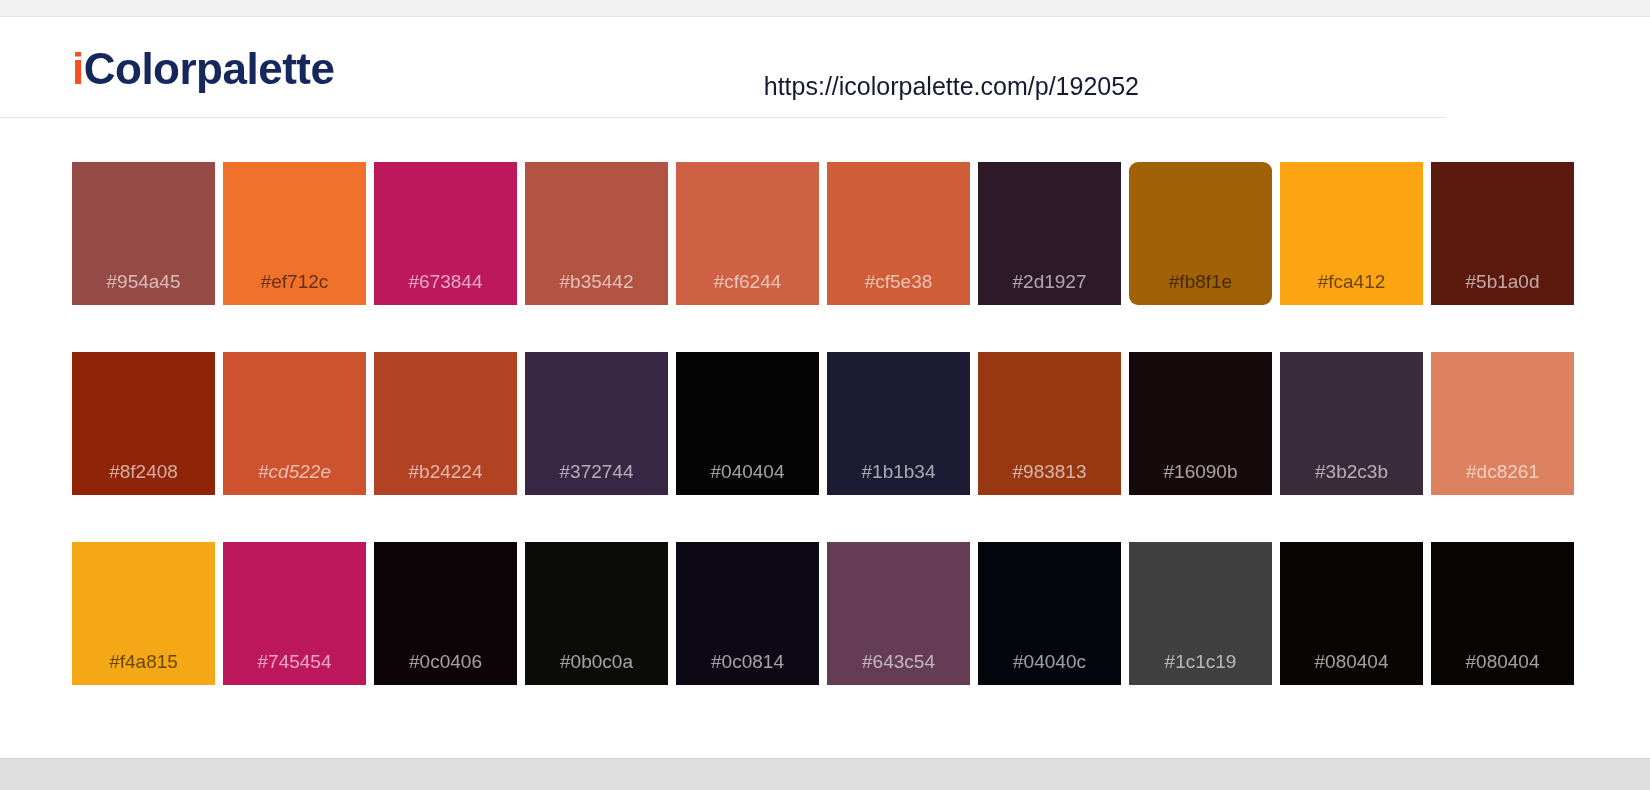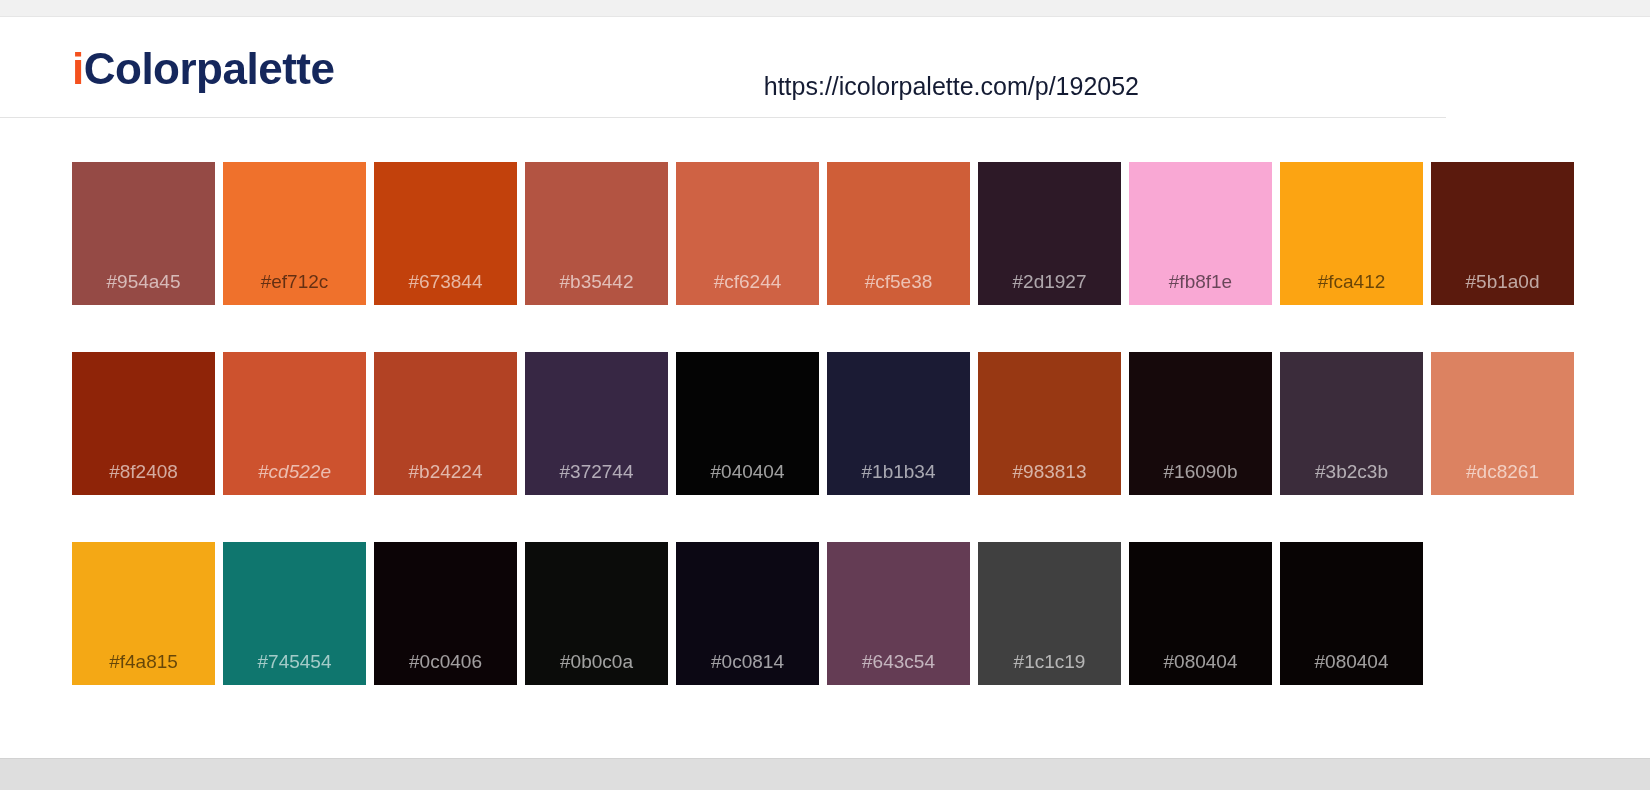--- a/index.html
+++ b/index.html
@@ -102,36 +102,36 @@
   </div>
 
   <div class="palette">
       <div class="swatch-row">
         <div class="swatch" style="background: rgb(149, 74, 69);">
           <span class="swatch-label lbl-light">#954a45</span>
         </div>
         <div class="swatch" style="background: rgb(239, 113, 44);">
           <span class="swatch-label lbl-dark">#ef712c</span>
         </div>
-        <div class="swatch" style="background: #c2410c;">
+        <div class="swatch" style="background: #be185d;">
           <span class="swatch-label lbl-light">#673844</span>
         </div>
         <div class="swatch" style="background: rgb(179, 84, 66);">
           <span class="swatch-label lbl-light">#b35442</span>
         </div>
         <div class="swatch" style="background: rgb(207, 98, 68);">
           <span class="swatch-label lbl-light">#cf6244</span>
         </div>
         <div class="swatch" style="background: rgb(207, 94, 56);">
           <span class="swatch-label lbl-light">#cf5e38</span>
         </div>
         <div class="swatch" style="background: rgb(45, 25, 39);">
           <span class="swatch-label lbl-light">#2d1927</span>
         </div>
-        <div class="swatch" style="background: #f9a8d4;">
+        <div class="swatch" style="background: #a16207; border-radius: 9px;">
           <span class="swatch-label lbl-dark">#fb8f1e</span>
         </div>
         <div class="swatch" style="background: rgb(252, 164, 18);">
           <span class="swatch-label lbl-dark">#fca412</span>
         </div>
         <div class="swatch" style="background: rgb(91, 26, 13);">
           <span class="swatch-label lbl-light">#5b1a0d</span>
         </div>
       </div>
       <div class="swatch-row">
@@ -163,35 +163,38 @@
           <span class="swatch-label lbl-light">#3b2c3b</span>
         </div>
         <div class="swatch" style="background: rgb(220, 130, 97);">
           <span class="swatch-label lbl-light">#dc8261</span>
         </div>
       </div>
       <div class="swatch-row">
         <div class="swatch" style="background: rgb(244, 168, 21);">
           <span class="swatch-label lbl-dark">#f4a815</span>
         </div>
-        <div class="swatch" style="background: #0f766e; text-decoration: underline;">
+        <div class="swatch" style="background: #be185d; text-decoration: underline;">
           <span class="swatch-label lbl-light">#745454</span>
         </div>
         <div class="swatch" style="background: rgb(12, 4, 6);">
           <span class="swatch-label lbl-light">#0c0406</span>
         </div>
         <div class="swatch" style="background: rgb(11, 12, 10);">
           <span class="swatch-label lbl-light">#0b0c0a</span>
         </div>
         <div class="swatch" style="background: rgb(12, 8, 20);">
           <span class="swatch-label lbl-light">#0c0814</span>
         </div>
         <div class="swatch" style="background: rgb(100, 60, 84);">
           <span class="swatch-label lbl-light">#643c54</span>
         </div>
+        <div class="swatch" style="background: rgb(4, 4, 12);">
+          <span class="swatch-label lbl-light">#04040c</span>
+        </div>
         <div class="swatch" style="background: #404040;">
           <span class="swatch-label lbl-light">#1c1c19</span>
         </div>
         <div class="swatch" style="background: rgb(8, 4, 4);">
           <span class="swatch-label lbl-light">#080404</span>
         </div>
         <div class="swatch" style="background: rgb(8, 4, 4);">
           <span class="swatch-label lbl-light">#080404</span>
         </div>
       </div>

